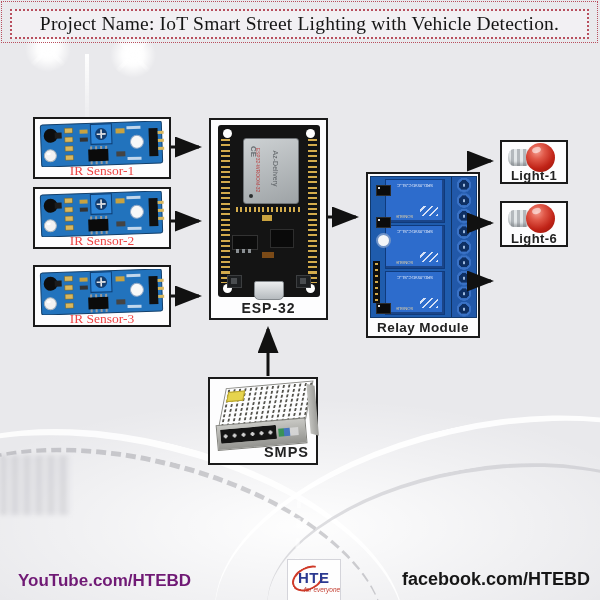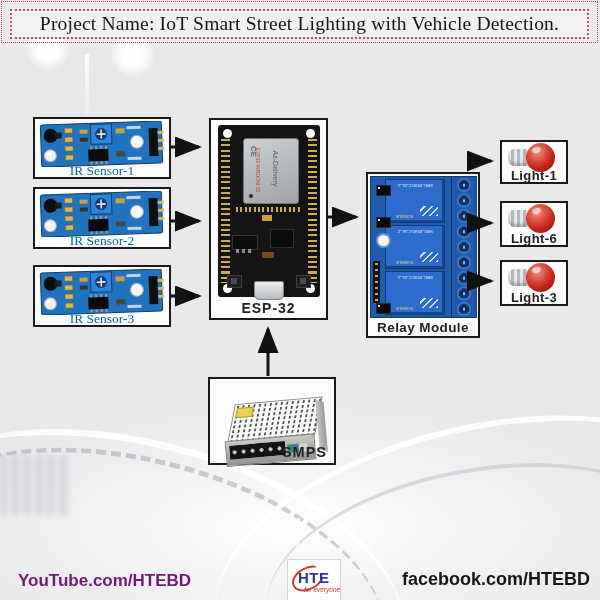--- a/index.html
+++ b/index.html
@@ -27,21 +27,21 @@
   .cityblur{position:absolute;left:0;top:455px;width:70px;height:60px;opacity:.25;
          background:repeating-linear-gradient(90deg,#9a9aa2 0 6px,#c9c9cf 6px 12px);filter:blur(2px);}
   
   .banner-frame{position:absolute;left:1px;top:1px;width:595px;height:40px;border:1px dotted #b84f5e;}
   .banner{position:absolute;left:8px;top:7px;right:8px;bottom:3px;border:2px dotted #b84f5e;
           background:rgba(243,241,245,.85);display:flex;align-items:center;justify-content:center;}
   .banner-title{font-family:"Liberation Serif",serif;font-size:19.5px;color:#151515;letter-spacing:.2px;}
   
   .node{position:absolute;background:#fdfdfe;border:2.5px solid #1a1a1a;box-sizing:border-box;
         display:flex;flex-direction:column;align-items:center;justify-content:flex-start;}
-  .lbl-serif{font-family:"Liberation Serif",serif;font-size:13.5px;color:#0369a1;line-height:1;}
+  .lbl-serif{font-family:"Liberation Serif",serif;font-size:13.5px;color:#ef4444;line-height:1;}
   .lbl-bold{font-weight:bold;font-size:13px;color:#222;line-height:1;letter-spacing:.4px;}
   
   .sensor{left:33px;width:138px;height:62px;}
   .sensor .img{margin-top:2px;height:44px;}
   .sensor .lbl-serif{margin-top:-1px;}
   
   .esp{left:209px;top:118px;width:119px;height:202px;}
   .esp-board{position:relative;width:102px;height:172px;margin-top:5px;background:#141414;border-radius:3px;}
   .hole{position:absolute;width:9px;height:9px;border-radius:50%;background:#fff;}
   .pins{position:absolute;top:14px;bottom:14px;width:9px;
@@ -91,21 +91,21 @@
   .light{left:500px;width:68px;}
   .bulbwrap{position:relative;width:56px;height:27px;margin-top:2px;}
   .bulb-base{position:absolute;left:2px;top:5px;width:20px;height:17px;border-radius:6px 2px 2px 6px/8px 3px 3px 8px;
         background:repeating-linear-gradient(90deg,#e4e8ea 0 3px,#b4b9bd 3px 6px);box-shadow:inset 0 -3px 3px rgba(90,95,100,.4);}
   .bulb-glass{position:absolute;left:20px;top:-1px;width:29px;height:29px;border-radius:50%;
         background:radial-gradient(circle at 38% 30%,#f49a8c 0%,#e05848 28%,#c02317 62%,#8f130a 100%);}
   .bulb-glass::after{content:"";position:absolute;left:6px;top:4px;width:9px;height:6px;border-radius:50%;
         background:rgba(255,255,255,.55);transform:rotate(-20deg);}
   .light .lbl-bold{margin-top:1px;font-size:13px;}
   
-  .smps{left:208px;top:377px;width:128px;height:88px;justify-content:flex-end;}
+  .smps{left:208px;top:377px;width:110px;height:88px;}
   .psu{position:relative;width:100px;height:62px;margin-top:6px;transform:rotate(-5deg);}
   .psu-top{position:absolute;left:10px;top:0;width:86px;height:36px;transform:skewX(-16deg);
         background:linear-gradient(180deg,#d6d6d2,#b3b3af);border:1px solid #8a8a85;
         background-image:radial-gradient(circle,#54534d 0 1.1px,rgba(0,0,0,0) 1.4px);background-size:5.5px 4.8px;}
   .psu-front{position:absolute;left:2px;top:36px;width:88px;height:24px;
         background:linear-gradient(180deg,#c9c9c5,#93938f);border:1px solid #82827d;}
   .psu-term{position:absolute;left:3px;top:4px;width:56px;height:14px;background:#141414;border-radius:1px;
         background-image:radial-gradient(circle at 5px 7px,#cfcfcf 0 1.6px,rgba(0,0,0,0) 2px);background-size:9px 14px;}
   .psu-wire{position:absolute;left:61px;top:8px;width:20px;height:8px;
         background:linear-gradient(90deg,#2d8f4e 0 5px,#3a6fc0 6px 11px,#d8d8d8 12px 17px);opacity:.9;}
@@ -270,27 +270,20 @@
     </div>
     <div class="lbl-bold">Light-1</div>
   </div>
   <div class="node light" style="top:201px;height:46px;">
     <div class="bulbwrap">
       <div class="bulb-base"></div>
       <div class="bulb-glass"></div>
     </div>
     <div class="lbl-bold">Light-6</div>
   </div>
-  <div class="node light" style="top:260px;height:46px;">
-    <div class="bulbwrap">
-      <div class="bulb-base"></div>
-      <div class="bulb-glass"></div>
-    </div>
-    <div class="lbl-bold">Light-3</div>
-  </div>
 
   <div class="node smps">
     <div class="psu">
       <div class="psu-top"></div>
       <div class="psu-side"></div>
       <div class="psu-front">
         <div class="psu-term"></div>
         <div class="psu-wire"></div>
       </div>
       <div class="psu-stick"></div>

